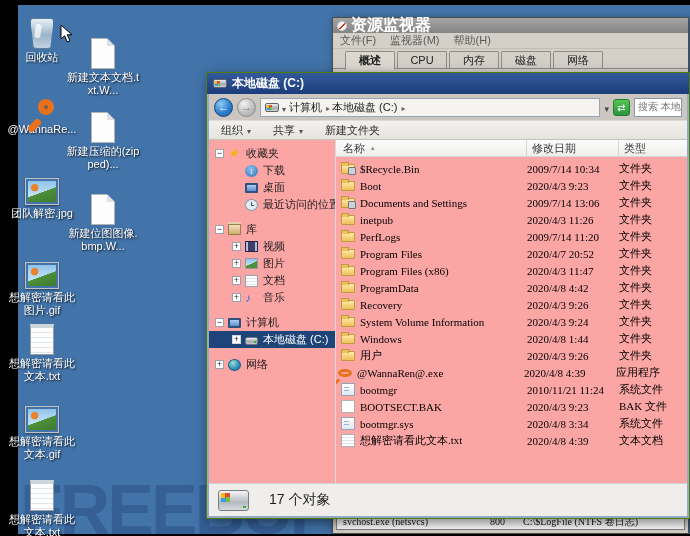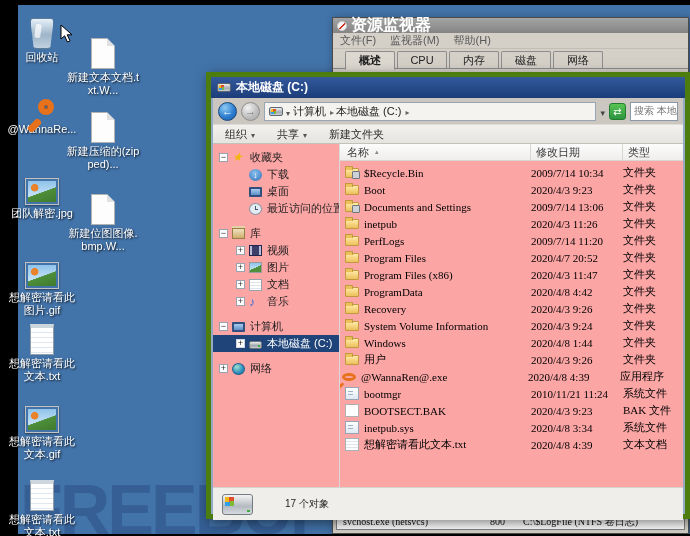--- a/index.html
+++ b/index.html
@@ -68,21 +68,21 @@
   .rm-partial{position:absolute;left:6px;right:8px;bottom:15px;height:3px;overflow:hidden;
       background:repeating-linear-gradient(90deg,#9a9a9a 0 3px,rgba(0,0,0,0) 3px 26px);opacity:.55;}
   .rm-row{position:absolute;left:6px;right:2px;bottom:1px;height:13px;display:flex;align-items:center;
       font:10px "Liberation Serif",serif;color:#111;}
   .rm-proc{flex:0 0 130px;white-space:nowrap;overflow:hidden;}
   .rm-pid{flex:0 0 38px;text-align:right;padding-right:6px;}
   .rm-file{flex:1;white-space:nowrap;overflow:hidden;padding-left:12px;}
 
   
   .explorer{position:absolute;left:206px;top:72px;width:484px;height:447px;z-index:5;
-      background:#93a9c4;border:5px solid #4d7c0f;box-shadow:3px 4px 12px rgba(0,0,0,.5);}
+      background:#93a9c4;border:1px solid #4d7c0f;box-shadow:3px 4px 12px rgba(0,0,0,.5);}
   .x-title{height:21px;display:flex;align-items:center;gap:5px;padding:0 6px;
       background:linear-gradient(var(--explorer_title_from,#33599b),var(--explorer_title_to,#1c3d7a));
       color:#fff;font-size:12px;font-weight:bold;}
   .drive-sm{display:inline-block;width:14px;height:9px;border-radius:2px;border:1px solid #5f666d;
       background:linear-gradient(#f0f0f0,#a3aab1 60%,#cdd2d7);position:relative;flex:0 0 14px;}
   .drive-sm::before{content:"";position:absolute;left:1px;top:1px;width:5px;height:5px;
       background:conic-gradient(#e14e2e 0 25%,#7fba36 0 50%,#2f9fe8 0 75%,#f5b917 0);}
   .x-body{margin:0 2px 2px;background:var(--addressbar_gray,#cbc7c0);}
   .x-addr{height:26px;display:flex;align-items:center;gap:4px;padding:0 5px;}
   .nav-back,.nav-fwd{width:19px;height:19px;border-radius:50%;display:flex;align-items:center;justify-content:center;
@@ -175,21 +175,21 @@
   .fi-sys::before{content:"";position:absolute;left:2px;top:3px;width:5px;height:1px;background:#9fb4c8;box-shadow:0 3px 0 #9fb4c8;}
   .fi-bak{width:11px;height:13px;border:1px solid #b0b0b0;background:#fff;}
   .fi-txt{width:11px;height:13px;border:1px solid #a8b0b8;background:repeating-linear-gradient(#fff 0 2px,#dde4ea 2px 3px);}
 
   .x-status{height:33px;display:flex;align-items:center;background:#f0eeea;border-top:1px solid #d6d3cd;}
   .status-drive{width:31px;height:21px;margin-left:9px;border:1px solid #767c83;border-radius:3px;position:relative;
       background:linear-gradient(#f4f4f4,#b4bac1 60%,#d7dbe0);flex:0 0 31px;}
   .status-drive::before{content:"";position:absolute;left:2px;top:2px;width:9px;height:9px;
       background:conic-gradient(#e14e2e 0 25%,#7fba36 0 50%,#2f9fe8 0 75%,#f5b917 0);}
   .status-drive::after{content:"";position:absolute;right:2px;bottom:2px;width:3px;height:2px;background:#3fae3f;}
-  .status-text{margin-left:32px;font-size:10px;color:#1e1e1e;}
+  .status-text{margin-left:20px;font-size:14px;color:#1e1e1e;}
 </style>
 </head>
 <body>
 
 <div class="stage">
 
   <div class="desktop">
     <div class="watermark">FREEBUF</div>
   </div>
 
@@ -481,21 +481,21 @@
                 <span class="ftype">系统文件</span>
               </div>
               <div class="frow">
                 <i class="ficon fi-bak"></i>
                 <span class="fname">BOOTSECT.BAK</span>
                 <span class="fdate">2020/4/3 9:23</span>
                 <span class="ftype">BAK 文件</span>
               </div>
               <div class="frow">
                 <i class="ficon fi-sys"></i>
-                <span class="fname">inetpub.sys</span>
+                <span class="fname">bootmgr.sys</span>
                 <span class="fdate">2020/4/8 3:34</span>
                 <span class="ftype">系统文件</span>
               </div>
               <div class="frow">
                 <i class="ficon fi-txt"></i>
                 <span class="fname">想解密请看此文本.txt</span>
                 <span class="fdate">2020/4/8 4:39</span>
                 <span class="ftype">文本文档</span>
               </div>
             </div>

